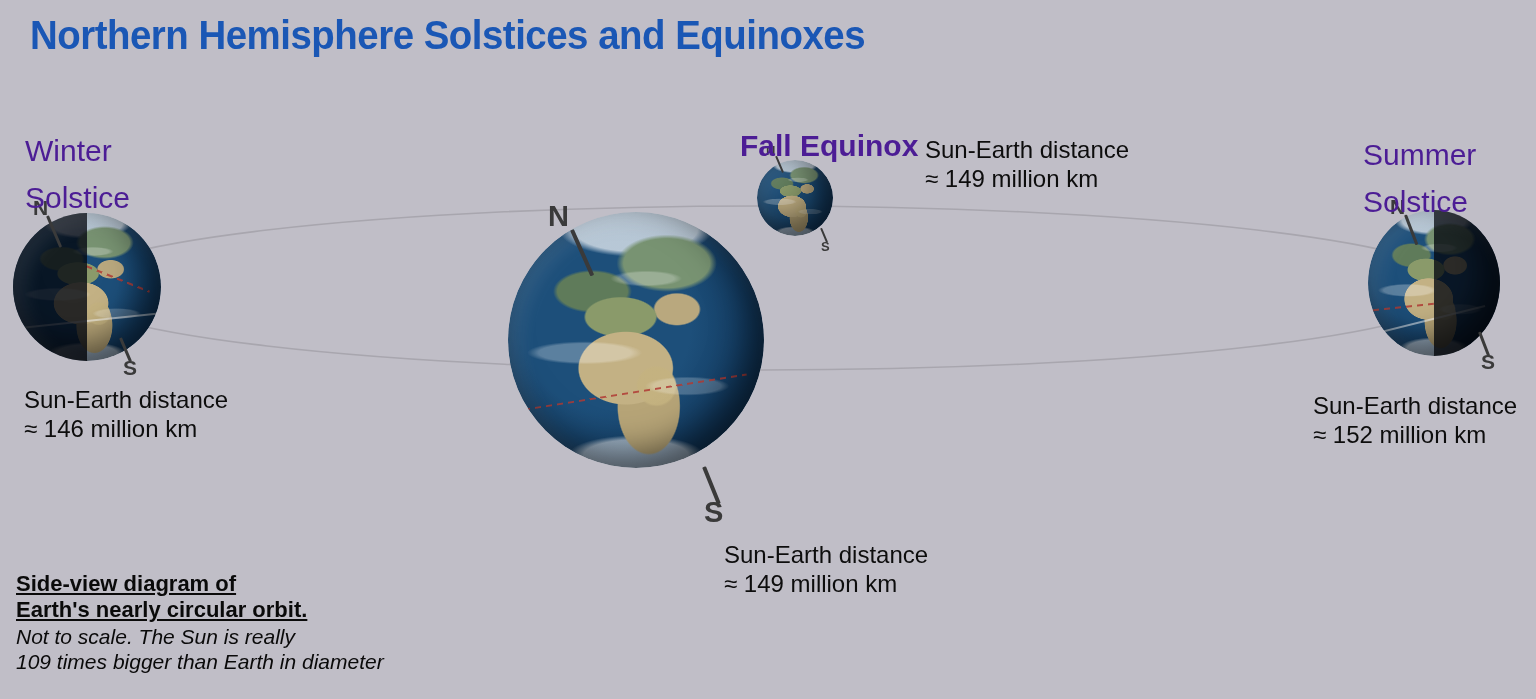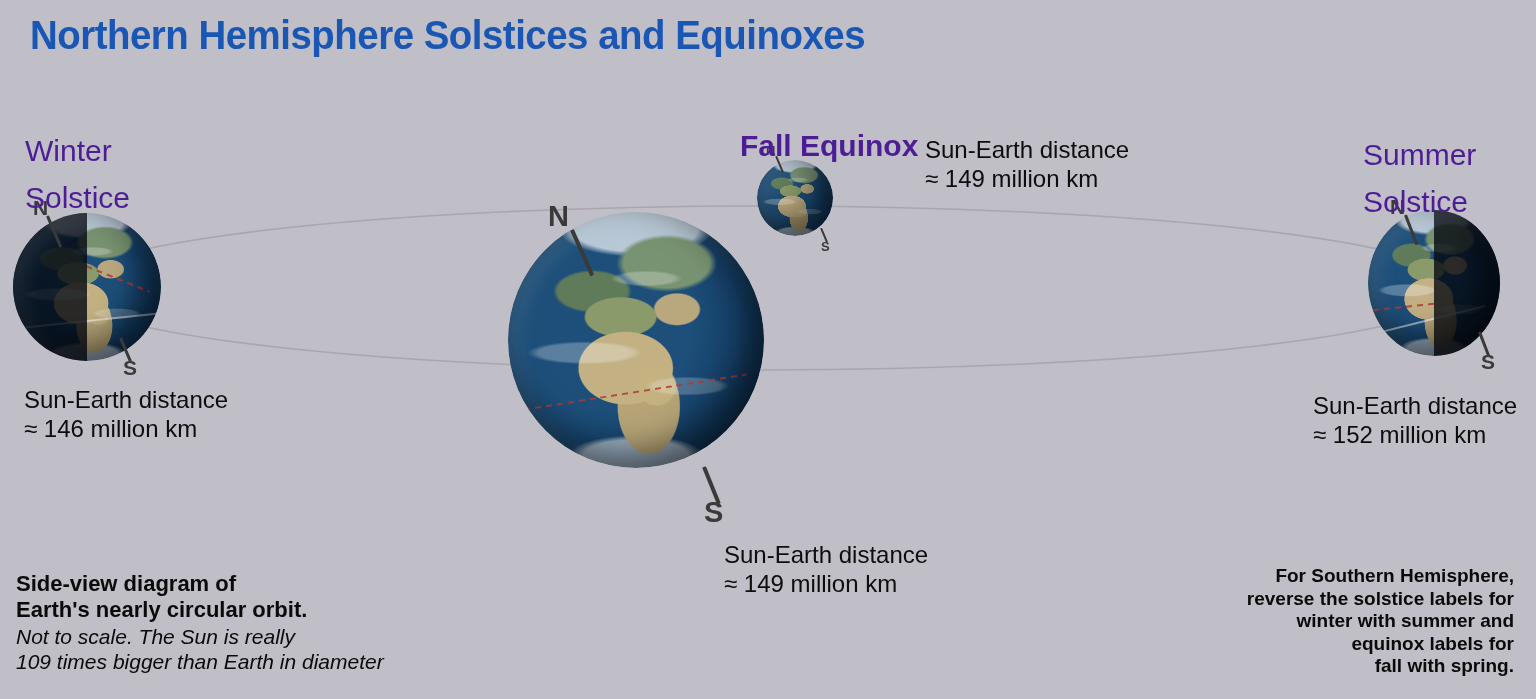--- a/index.html
+++ b/index.html
@@ -47,21 +47,21 @@
   #dist-winter{left:24px;top:385px;}
   #dist-summer{left:1313px;top:391px;}
   #dist-fall{left:925px;top:135px;}
   #dist-spring{left:724px;top:540px;}
 
   
   #note-left{
     position:absolute;left:16px;top:571px;width:430px;
     color:#0a0a0a;
   }
-  #note-left .strong{font-size:22px;font-weight:bold;line-height:26px;white-space:pre-line;}
+  #note-left .strong{font-size:22px;font-weight:bold;line-height:26px;white-space:pre-line;text-decoration:underline;}
   #note-left .ital{font-size:21px;font-style:italic;line-height:25px;white-space:pre-line;margin-top:1px;}
   #note-right{
     position:absolute;right:22px;top:565px;width:400px;
     text-align:right;
     font-size:19px;font-weight:bold;line-height:22.5px;
     color:#0a0a0a;white-space:pre-line;
   }
 
   
   #scene{position:absolute;left:0;top:0;width:1536px;height:699px;}
@@ -219,19 +219,14 @@
   <div class="distance" id="dist-summer">Sun-Earth distance
 ≈ 152 million km</div>
 
   <div id="note-left">
     <div class="strong">Side-view diagram of
 Earth's nearly circular orbit.</div>
     <div class="ital">Not to scale. The Sun is really
 109 times bigger than Earth in diameter</div>
   </div>
 
-  <div id="note-right">For Southern Hemisphere,
-reverse the solstice labels for
-winter with summer and
-equinox labels for
-fall with spring.</div>
 
 </div>
 
 </body></html>

